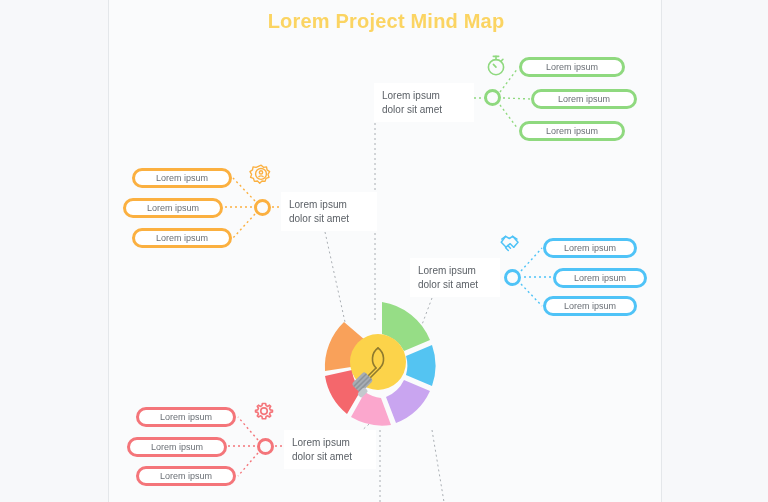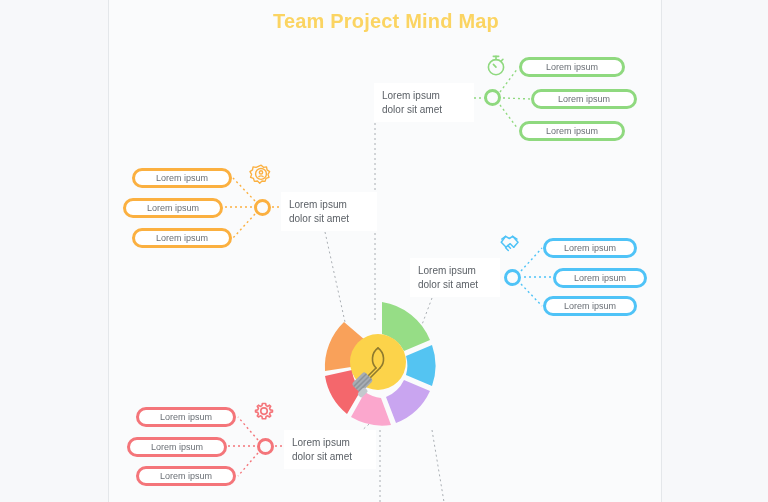--- a/index.html
+++ b/index.html
@@ -82,21 +82,21 @@
   .bicon { position: absolute; width: 26px; height: 26px; }
 
   
   .wheel { position: absolute; left: 316px; top: 300px; width: 128px; height: 128px; }
 </style>
 </head>
 <body>
 
 <div id="root">
   <div class="canvas">
-    <div class="page-title">Team Project Mind Map</div>
+    <div class="page-title">Lorem Project Mind Map</div>
   </div>
 
   <svg class="wires" viewBox="0 0 768 502">
 
     <g stroke="#9aa0a6" stroke-width="1" stroke-dasharray="2 3" fill="none" opacity=".85">
       <path d="M375,118 L375,320"></path>
       <path d="M325,232 L345,322"></path>
       <path d="M432,298 L420,330"></path>
       <path d="M360,432 L383,412"></path>
       <path d="M380,430 L380,502"></path>

